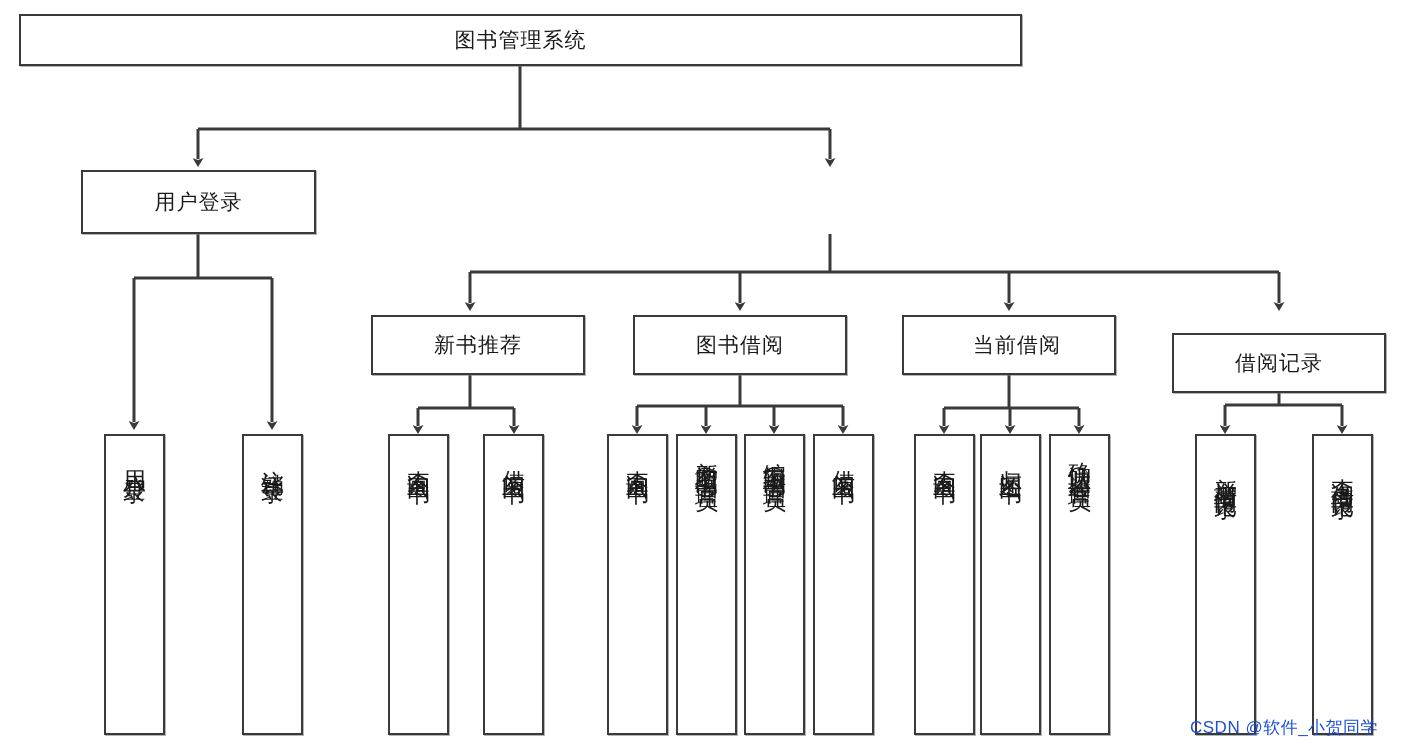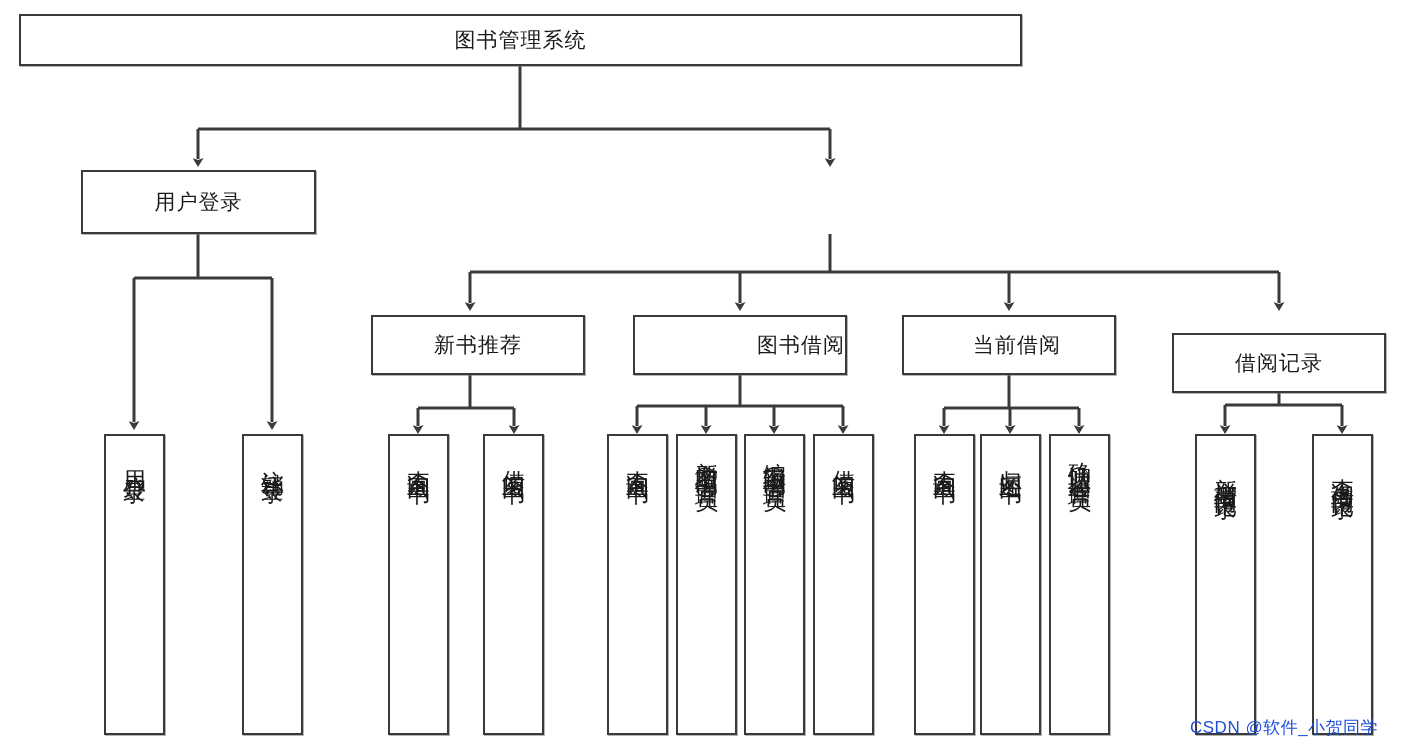--- a/index.html
+++ b/index.html
@@ -127,21 +127,21 @@
     <span class="label">图书管理系统</span>
   </div>
 
   <div class="node horizontal" style="left:81px; top:170px; width:235px; height:64px;">
     <span class="label">用户登录</span>
   </div>
 
   <div class="node horizontal" style="left:371px; top:315px; width:214px; height:60px;">
     <span class="label">新书推荐</span>
   </div>
-  <div class="node horizontal" style="left:633px; top:315px; width:214px; height:60px;justify-content:flex-end;">
+  <div class="node horizontal" style="left:633px; top:315px; width:214px; height:60px;">
     <span class="label">图书借阅</span>
   </div>
   <div class="node horizontal" style="left:902px; top:315px; width:214px; height:60px;padding-left:16px;">
     <span class="label">当前借阅</span>
   </div>
   <div class="node horizontal" style="left:1172px; top:333px; width:214px; height:60px;">
     <span class="label">借阅记录</span>
   </div>
 
   <div class="node vertical" style="left:104px; top:434px; width:61px; height:301px;">

